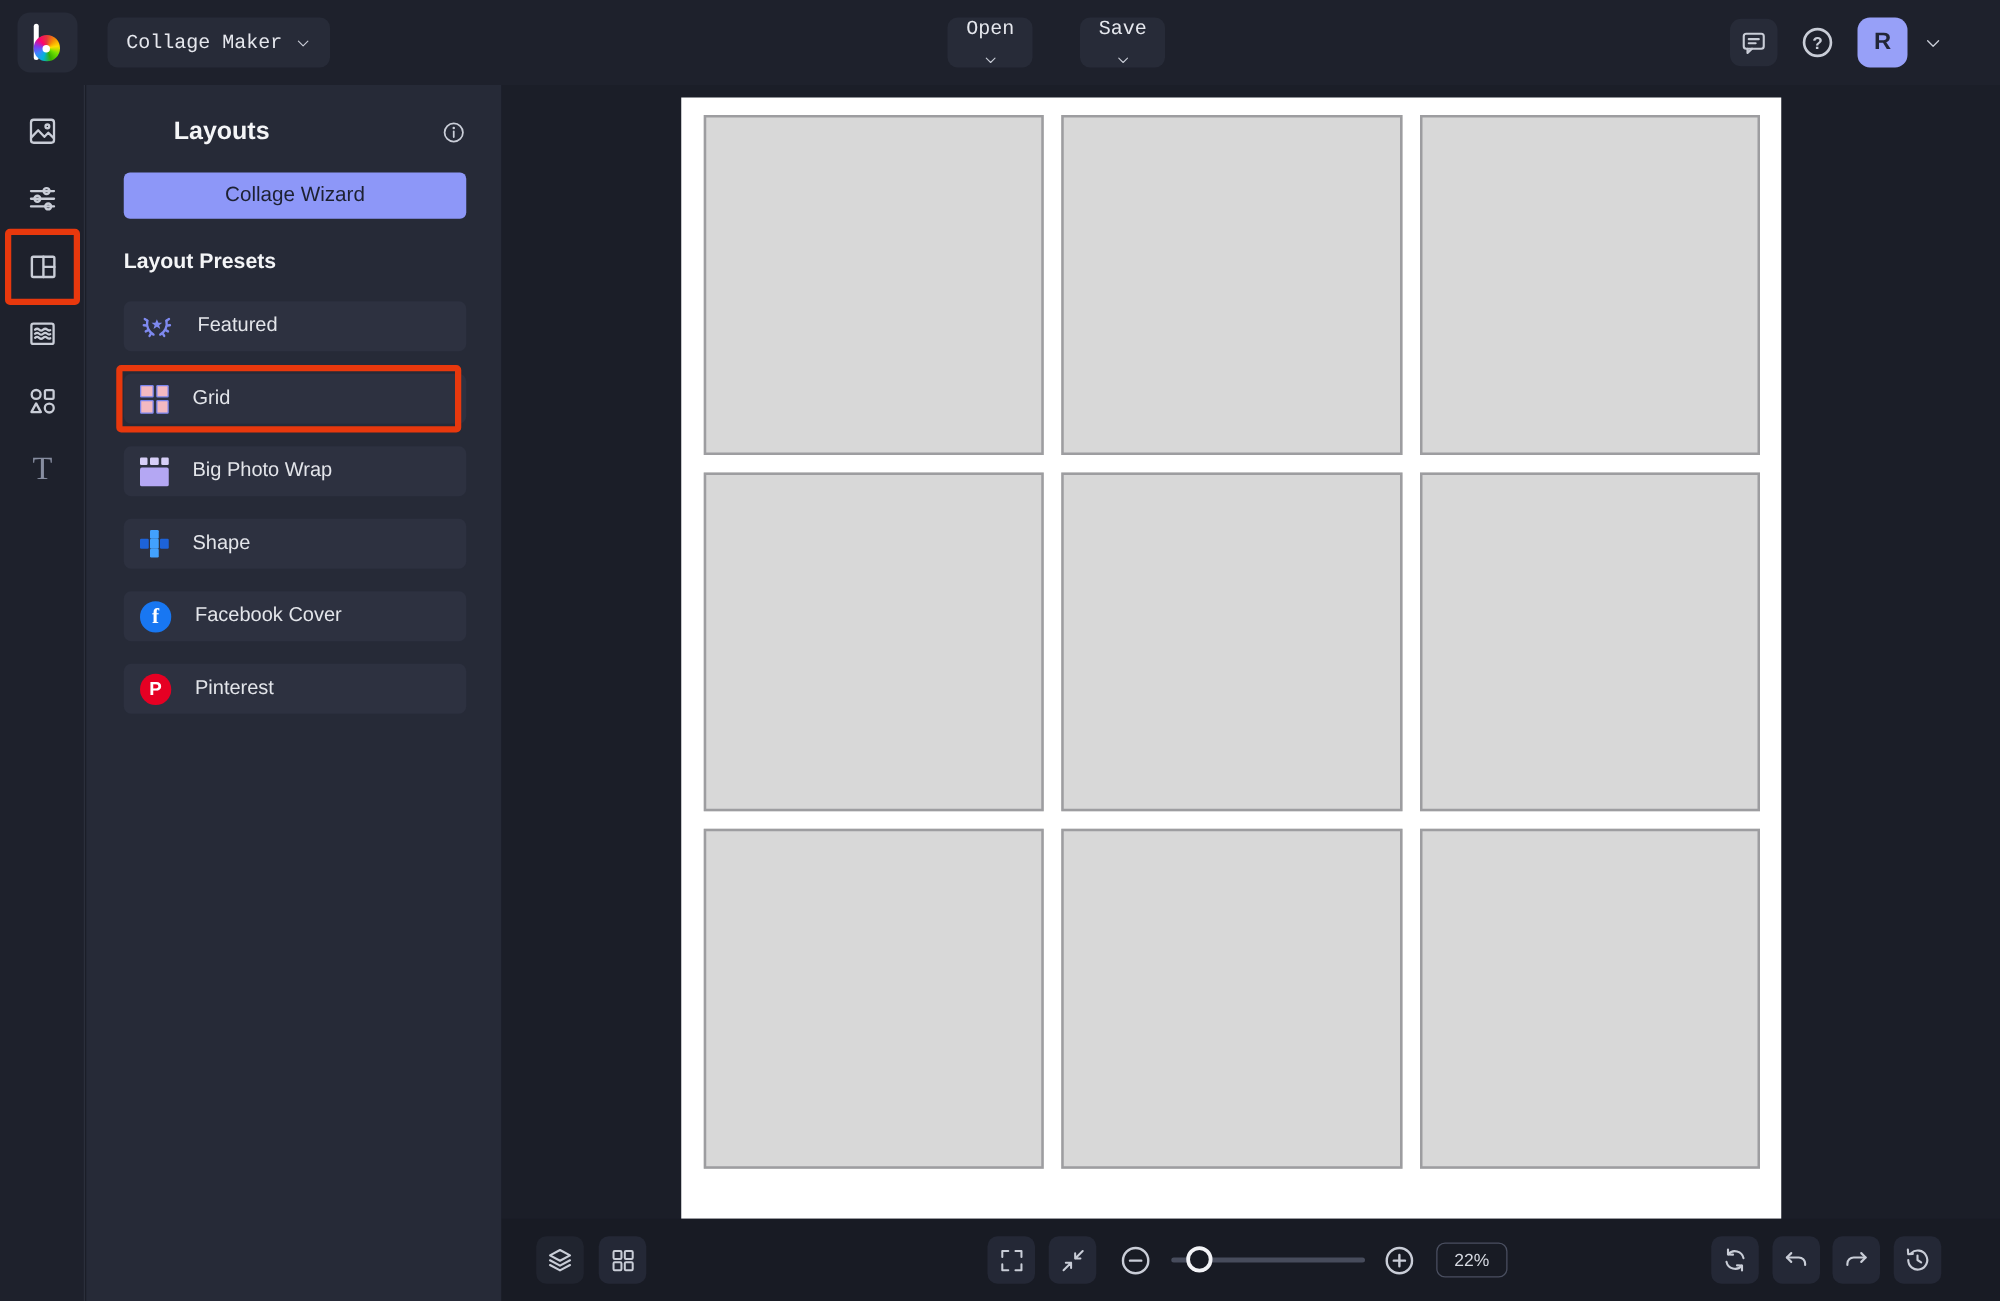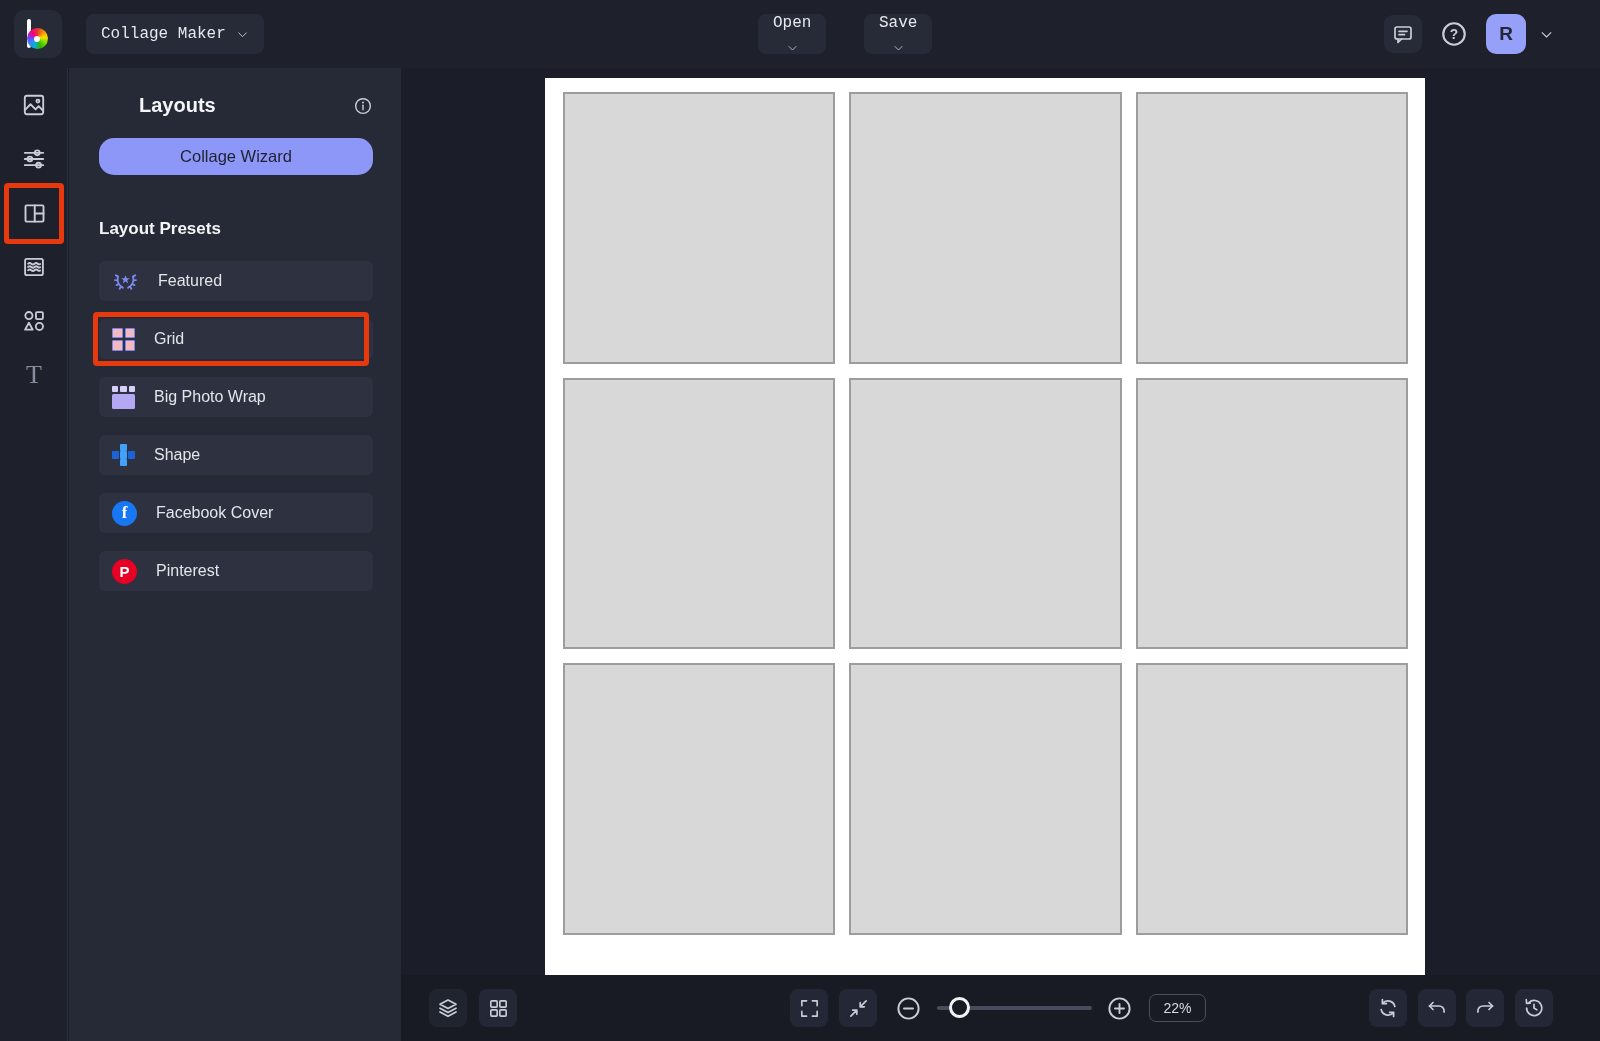--- a/index.html
+++ b/index.html
@@ -50,28 +50,28 @@
                      border:5px solid #e8380d; border-radius:4px; pointer-events:none; }
 
   
   .panel { position:absolute; left:69px; top:68px; bottom:0; width:332px; background:#262a37;
            padding:26px 28px 0 30px; z-index:3; }
   .panel-header { display:flex; align-items:center; justify-content:space-between; }
   .panel-title { color:#f4f5f7; font-size:20px; font-weight:bold;margin-left:40px; }
   .info-btn { background:none; border:none; cursor:pointer; padding:0; }
 
   .wizard-btn { margin-top:21px; width:100%; height:37px; background:#8d97f8; border:none;
-                border-radius:15px; color:#1d2132; font-size:16.5px; font-family:inherit;
+                border-radius:5px; color:#1d2132; font-size:16.5px; font-family:inherit;
                 cursor:pointer; }
   .create-btn { margin-top:13px; width:100%; height:37px; background:transparent;
                 border:1px solid #4b5062; border-radius:7px; color:#eceef2; font-size:16px;
                 font-family:inherit; cursor:pointer; display:flex; align-items:center;
                 justify-content:center; gap:10px; }
 
-  .presets-heading { margin-top:44px; color:#f4f5f7; font-size:17px; font-weight:bold; }
+  .presets-heading { margin-top:24px; color:#f4f5f7; font-size:17px; font-weight:bold; }
   .preset-list { margin-top:22px; display:flex; flex-direction:column; gap:18px; }
   .preset-row { position:relative; height:40px; background:#2d3140; border-radius:6px;
                 display:flex; align-items:center; padding-left:13px; gap:19px; cursor:pointer; }
   .preset-label { color:#e3e5ea; font-size:16px; }
   .preset-annotation { position:absolute; left:-6px; right:4px; top:-7px; bottom:-7px;
                        border:5px solid #e8380d; border-radius:4px; pointer-events:none; }
 
   .wreath-icon { stroke:#7e89ef; }
   .gp-icon { width:23px; height:23px; display:grid; grid-template-columns:1fr 1fr;
              grid-template-rows:1fr 1fr; gap:2px; }

